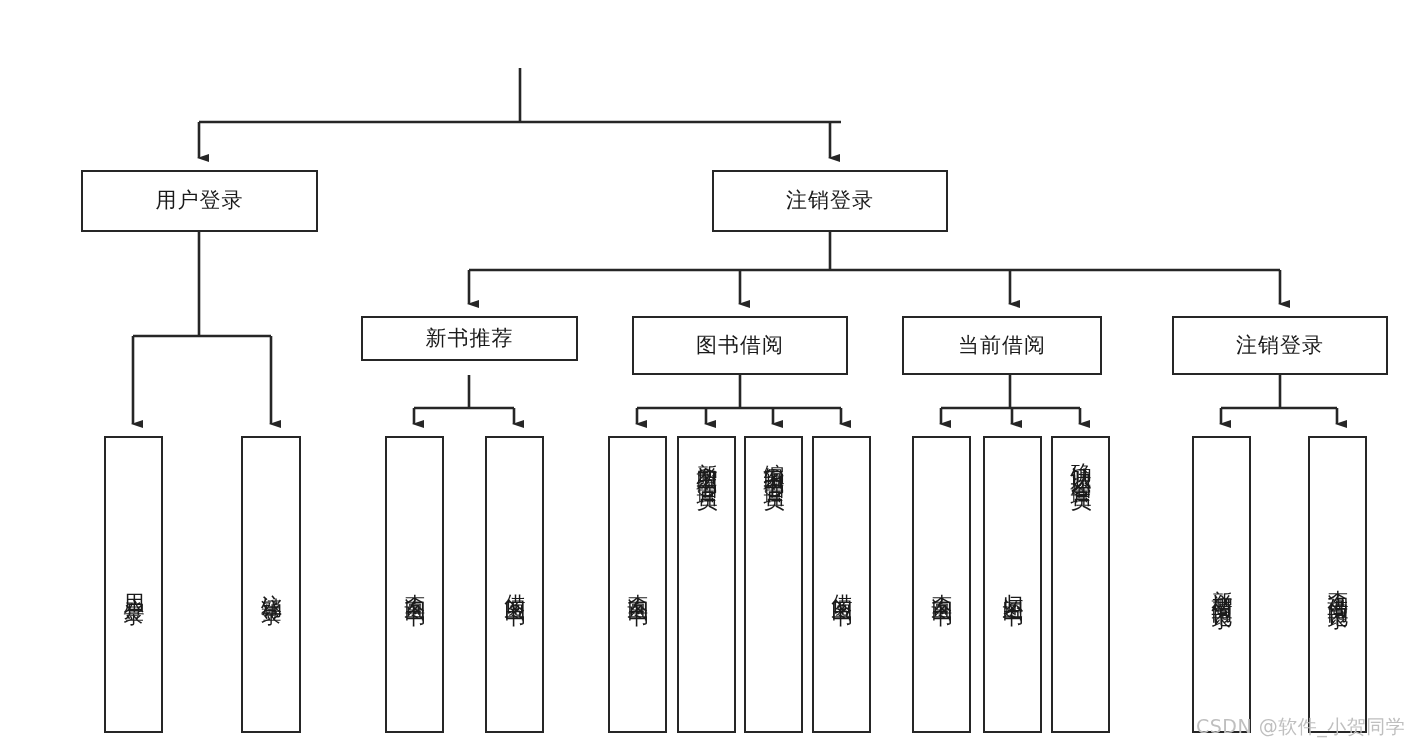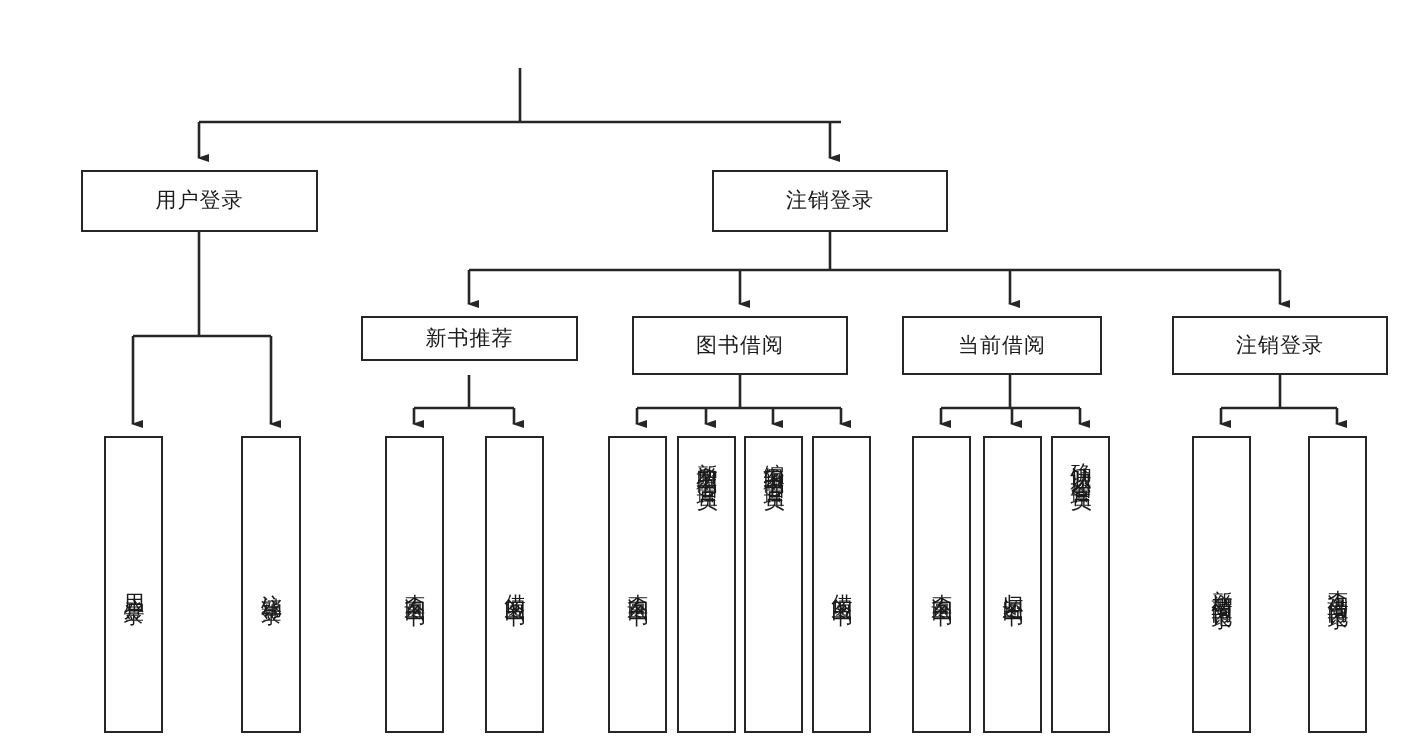--- a/index.html
+++ b/index.html
@@ -182,13 +182,14 @@
         <span class="label">确认归还（管理员）</span>
       </div>
       <div class="node vert mid" style="left: 1192px; top: 436px; width: 59px; height: 297px;">
         <span class="label">新增借阅记录</span>
       </div>
       <div class="node vert mid" style="left: 1308px; top: 436px; width: 59px; height: 297px;">
         <span class="label">查询借阅记录</span>
       </div>
     </div>
 
+  <div class="watermark" id="watermark" style="left: 1196px; top: 714px;">CSDN @软件_小贺同学</div>
 </div>
 
 </body></html>

